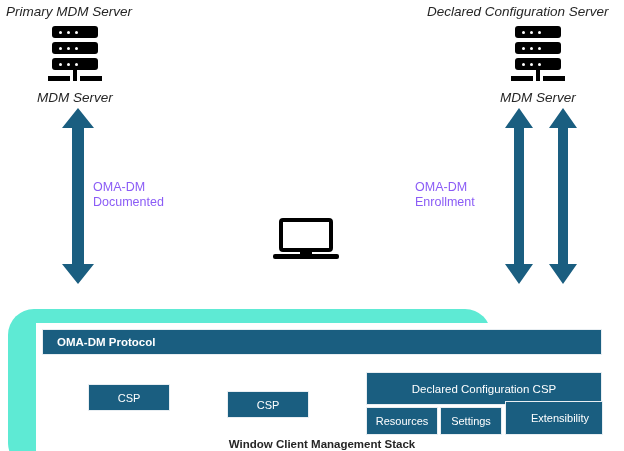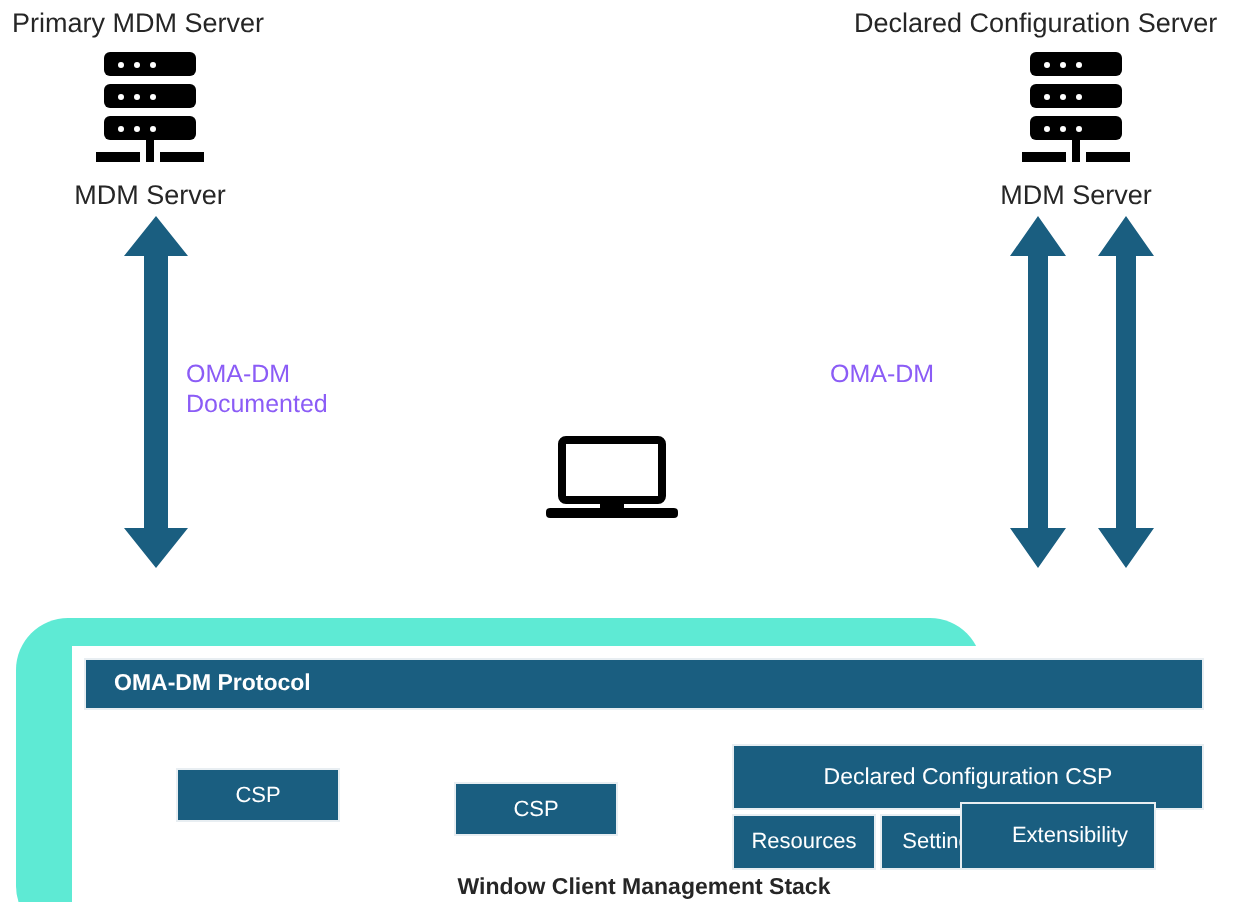--- a/index.html
+++ b/index.html
@@ -17,20 +17,21 @@
     background: #ffffff;
     overflow: hidden;
   }
   .abs { position: absolute; }
 
   .caption {
     color: #262626;
     font-size: 13.5px;
     line-height: 16px;
     white-space: nowrap;
+    font-style: italic;
   }
   .caption-center {
     text-align: center;
     white-space: nowrap;
   }
   .label-small {
     color: #8b5cf6;
     font-size: 12.5px;
     line-height: 15px;
     text-align: left;
@@ -157,21 +158,21 @@
     justify-content: flex-start;
     padding-left: 14px;
     font-weight: bold;
     font-size: 11.5px;
   }
   .csp1 { left: 52px; top: 61px; width: 82px; height: 27px; }
   .csp2 { left: 191px; top: 68px; width: 82px; height: 27px; }
   .dc-csp { left: 330px; top: 49px; width: 236px; height: 33px; font-size: 11.5px; }
   .resources { left: 330px; top: 84px; width: 72px; height: 28px; }
   .settings { left: 404px; top: 84px; width: 62px; height: 28px; }
-  .extensibility { left: 444px; top: 78px; width: 98px; height: 34px; padding-left: 12px; }
+  .extensibility { left: 469px; top: 78px; width: 98px; height: 34px; padding-left: 12px; }
   .stack-caption {
     position: absolute;
     left: 0;
     top: 115px;
     width: 572px;
     text-align: center;
     color: #262626;
     font-size: 11.5px;
     white-space: nowrap;
     font-weight: bold;
@@ -258,20 +259,21 @@
   <svg class="abs arrow" style="left:504px; top:108px;" width="30" height="176" viewBox="0 0 30 176">
     <polygon points="15,0 29,20 20,20 20,156 29,156 15,176 1,156 10,156 10,20 1,20" fill="#1a5e80"></polygon>
   </svg>
 
   <svg class="abs arrow" style="left:548px; top:108px;" width="30" height="176" viewBox="0 0 30 176">
     <polygon points="15,0 29,20 20,20 20,156 29,156 15,176 1,156 10,156 10,20 1,20" fill="#1a5e80"></polygon>
   </svg>
 
   <div class="abs label-small" style="left:415px; top:180px; width:110px;">
     <div>OMA-DM</div>
+    <div>Enrollment</div>
   </div>
 
   <div class="abs laptop" style="left:273px; top:218px;">
     <div class="laptop-screen"></div>
     <div class="laptop-notch"></div>
     <div class="laptop-base"></div>
   </div>
 
 
   <div class="stack-outer">

